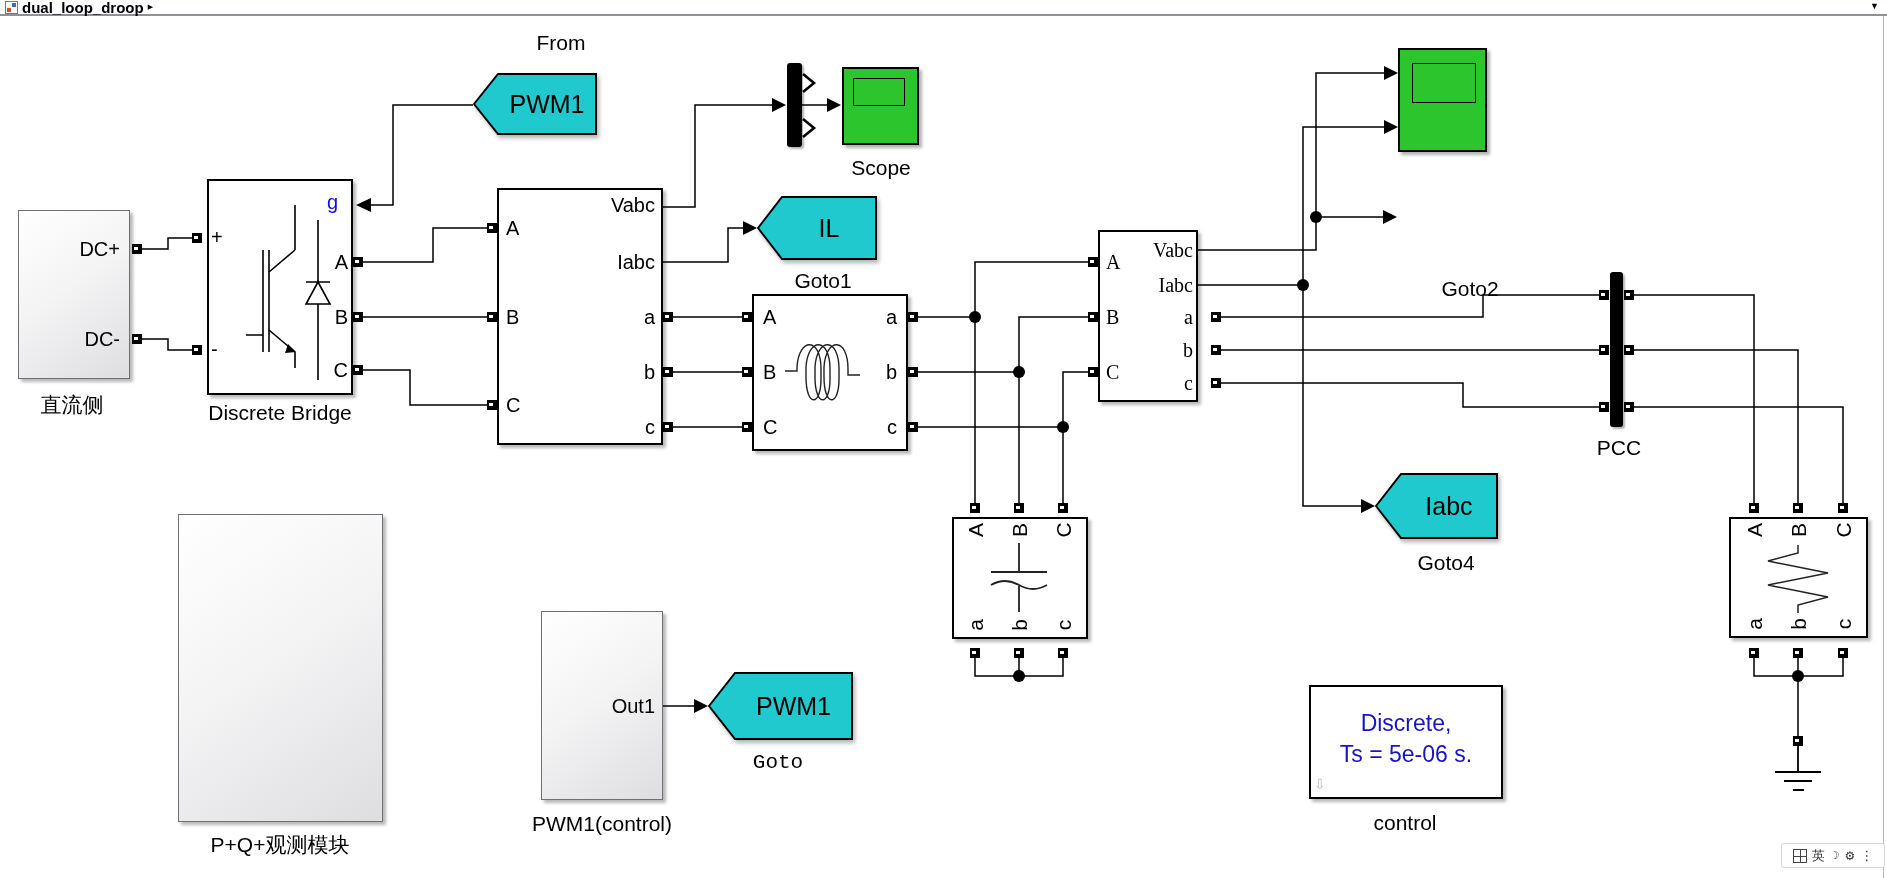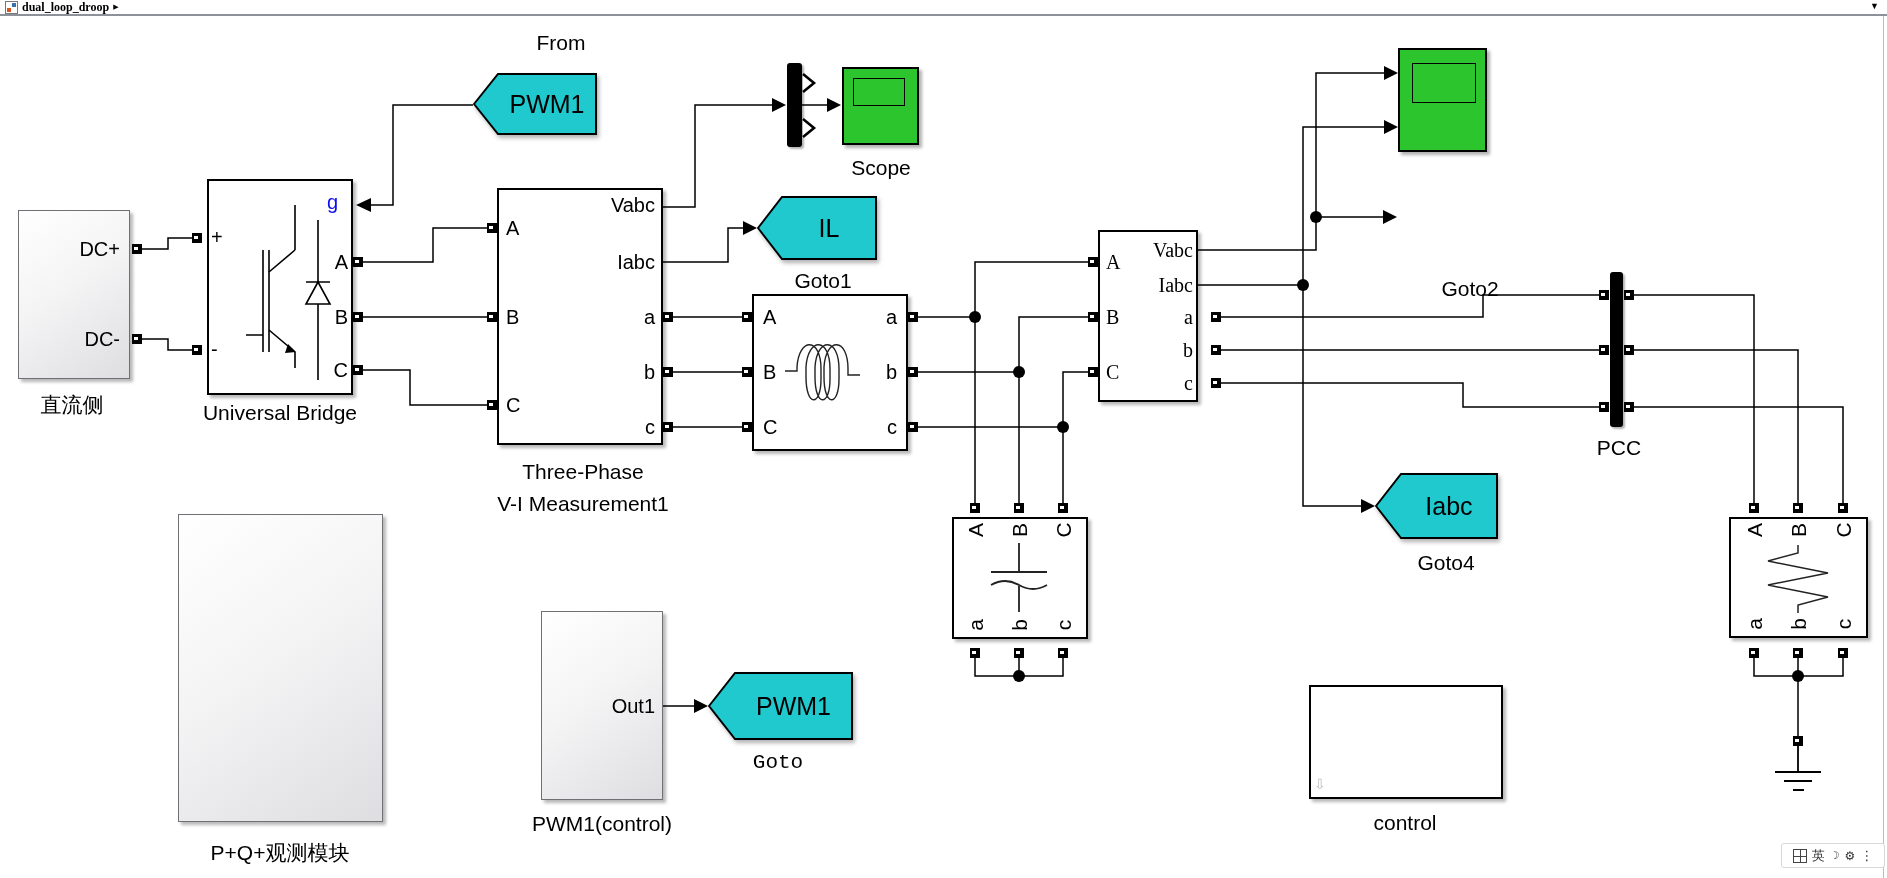--- a/index.html
+++ b/index.html
@@ -4,21 +4,21 @@
 <style>
   html,body{margin:0;padding:0;background:#fff;}
   #app{position:relative;width:1887px;height:878px;background:#fff;overflow:hidden;
        font-family:"Liberation Sans",sans-serif;color:#000;}
   
   #topbar{position:absolute;left:0;top:0;width:1887px;height:14px;background:#fff;
           border-bottom:2px solid #8d919a;display:flex;align-items:center;gap:4px;}
   #mdlicon{width:11px;height:11px;margin-left:5px;border:1px solid #777;background:#fff;position:relative;}
   #mdlicon:before{content:"";position:absolute;left:1px;bottom:1px;width:4px;height:4px;background:#d9531e;}
   #mdlicon:after{content:"";position:absolute;right:1px;top:1px;width:4px;height:4px;background:#3a6fb0;}
-  #crumb{font-family:Liberation Serif, serif;font-weight:bold;font-size:12px;line-height:11px;}
+  #crumb{font-family:Liberation Sans, sans-serif;font-weight:bold;font-size:15px;line-height:11px;}
   #crumbarrow{font-size:7px;line-height:10px;}
   #topdrop{position:absolute;right:8px;top:1px;font-size:9px;line-height:10px;}
   #rightedge{position:absolute;right:3px;top:16px;width:1px;height:862px;background:#b9bcc2;}
   
   .blk{position:absolute;box-sizing:border-box;}
   .wht{background:#fff;border:2px solid #000;box-shadow:3px 3px 3px rgba(0,0,0,.28);}
   .grad{background:linear-gradient(145deg,#ffffff 0%,#f4f4f5 45%,#dedee1 100%);
         border:1.5px solid #6f6f74;box-shadow:3px 3px 3px rgba(0,0,0,.28);}
   .scope{background:#2dc52d;border:2px solid #000;box-shadow:3px 3px 3px rgba(0,0,0,.3);}
   .scr{position:absolute;border:1.5px solid #000;}
@@ -179,31 +179,30 @@
   <div class="plab pr" style="left:40px;top:238px;width:80px;">DC+</div>
   <div class="plab pr" style="left:40px;top:328px;width:80px;">DC-</div>
   <div class="lbl" style="left:12px;top:392px;width:120px;">直流侧</div>
 
   <div class="plab blue" style="left:327px;top:191px;">g</div>
   <div class="plab" style="left:211px;top:226px;">+</div>
   <div class="plab" style="left:211px;top:338px;">-</div>
   <div class="plab pr" style="left:308px;top:251px;width:40px;">A</div>
   <div class="plab pr" style="left:308px;top:306px;width:40px;">B</div>
   <div class="plab pr" style="left:308px;top:359px;width:40px;">C</div>
-  <div class="lbl" style="left:180px;top:400px;width:200px;">Universal Bridge</div>
+  <div class="lbl" style="left:180px;top:400px;width:200px;">Discrete Bridge</div>
 
   <div class="plab" style="left:506px;top:217px;">A</div>
   <div class="plab" style="left:506px;top:306px;">B</div>
   <div class="plab" style="left:506px;top:394px;">C</div>
   <div class="plab pr" style="left:575px;top:194px;width:80px;">Vabc</div>
   <div class="plab pr" style="left:575px;top:251px;width:80px;">Iabc</div>
   <div class="plab pr" style="left:575px;top:306px;width:80px;">a</div>
   <div class="plab pr" style="left:575px;top:361px;width:80px;">b</div>
   <div class="plab pr" style="left:575px;top:416px;width:80px;">c</div>
-  <div class="lbl" style="left:458px;top:456px;width:250px;line-height:32px;"><span>Three-Phase</span><br><span>V-I Measurement1</span></div>
 
   <div class="plab" style="left:763px;top:306px;">A</div>
   <div class="plab" style="left:763px;top:361px;">B</div>
   <div class="plab" style="left:763px;top:416px;">C</div>
   <div class="plab pr" style="left:857px;top:306px;width:40px;">a</div>
   <div class="plab pr" style="left:857px;top:361px;width:40px;">b</div>
   <div class="plab pr" style="left:857px;top:416px;width:40px;">c</div>
 
   <div class="plab serif" style="left:1106px;top:251px;">A</div>
   <div class="plab serif" style="left:1106px;top:306px;">B</div>
@@ -230,21 +229,22 @@
 
   <div class="lbl" style="left:511px;top:30px;width:100px;">From</div>
   <div class="lbl" style="left:831px;top:155px;width:100px;">Scope</div>
   <div class="lbl" style="left:773px;top:268px;width:100px;">Goto1</div>
   <div class="lbl" style="left:1395px;top:255px;width:150px;margin-top:21px;">Goto2</div>
   <div class="lbl" style="left:1371px;top:550px;width:150px;">Goto4</div>
   <div class="lbl" style="left:703px;top:750px;width:150px;font-family:Liberation Mono, monospace;">Goto</div>
   <div class="lbl" style="left:1569px;top:435px;width:100px;">PCC</div>
   <div class="plab pr" style="left:575px;top:695px;width:80px;">Out1</div>
   <div class="lbl" style="left:477px;top:811px;width:250px;">PWM1(control)</div>
-  <div class="lbl" style="left:155px;top:832px;width:250px;margin-top:8px;">P+Q+观测模块</div>
+  <div class="lbl" style="left:155px;top:832px;width:250px;">P+Q+观测模块</div>
+  <div class="pgtext" style="left:1311px;top:708px;width:190px;"><span>Discrete,</span><br><span>Ts = 5e-06 s.</span></div>
   <div class="pgarrow" style="left:1314px;top:776px;">⇩</div>
   <div class="lbl" style="left:1305px;top:810px;width:200px;">control</div>
 
   <div id="ime">
     <span class="grid"></span>
     <span>英</span>
     <span style="font-size:11px;">☽</span>
     <span style="font-size:12px;">⚙</span>
     <span>⋮</span>
   </div>

